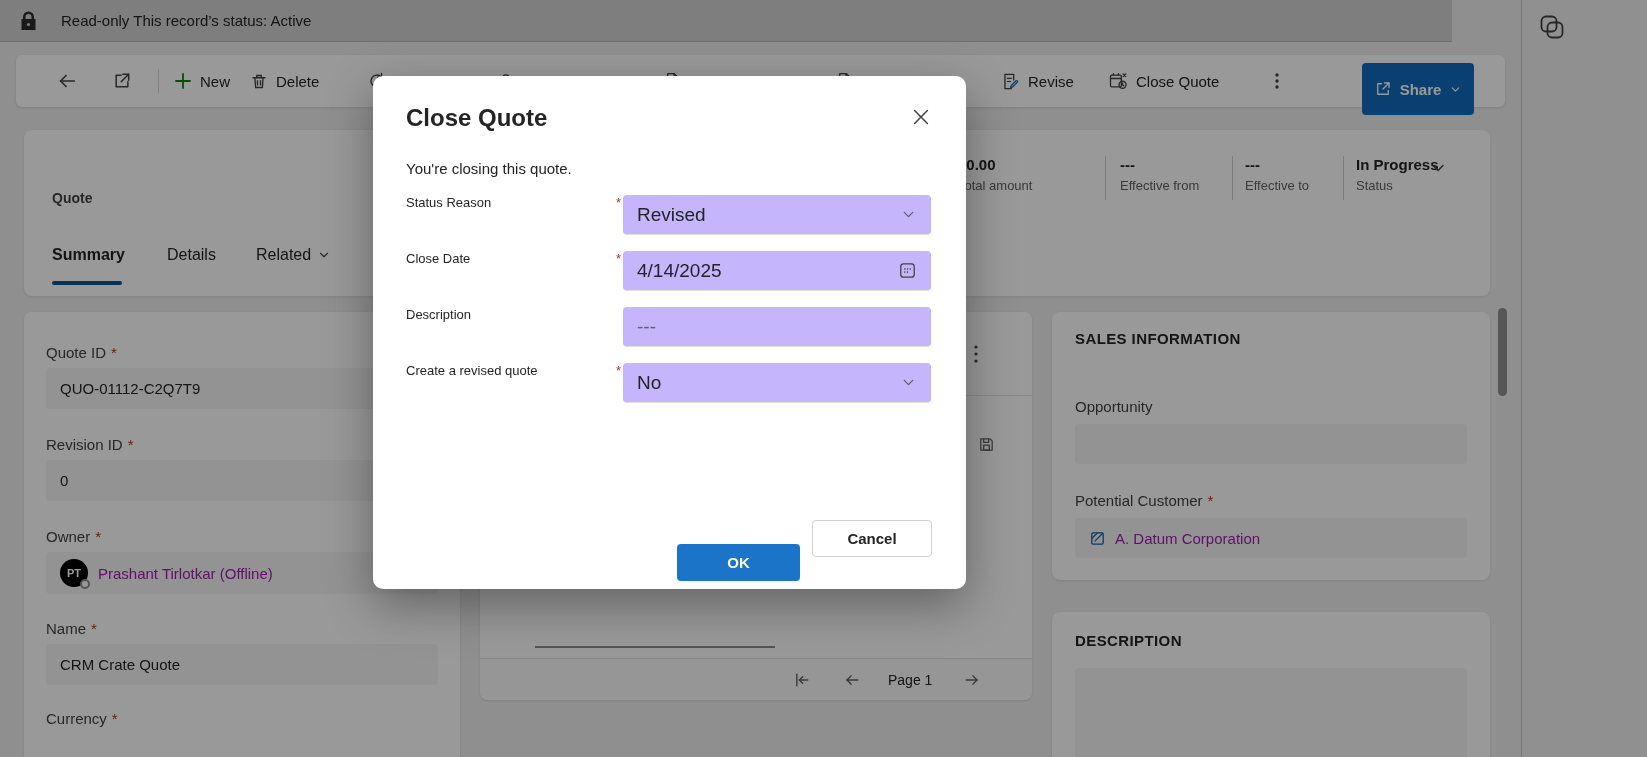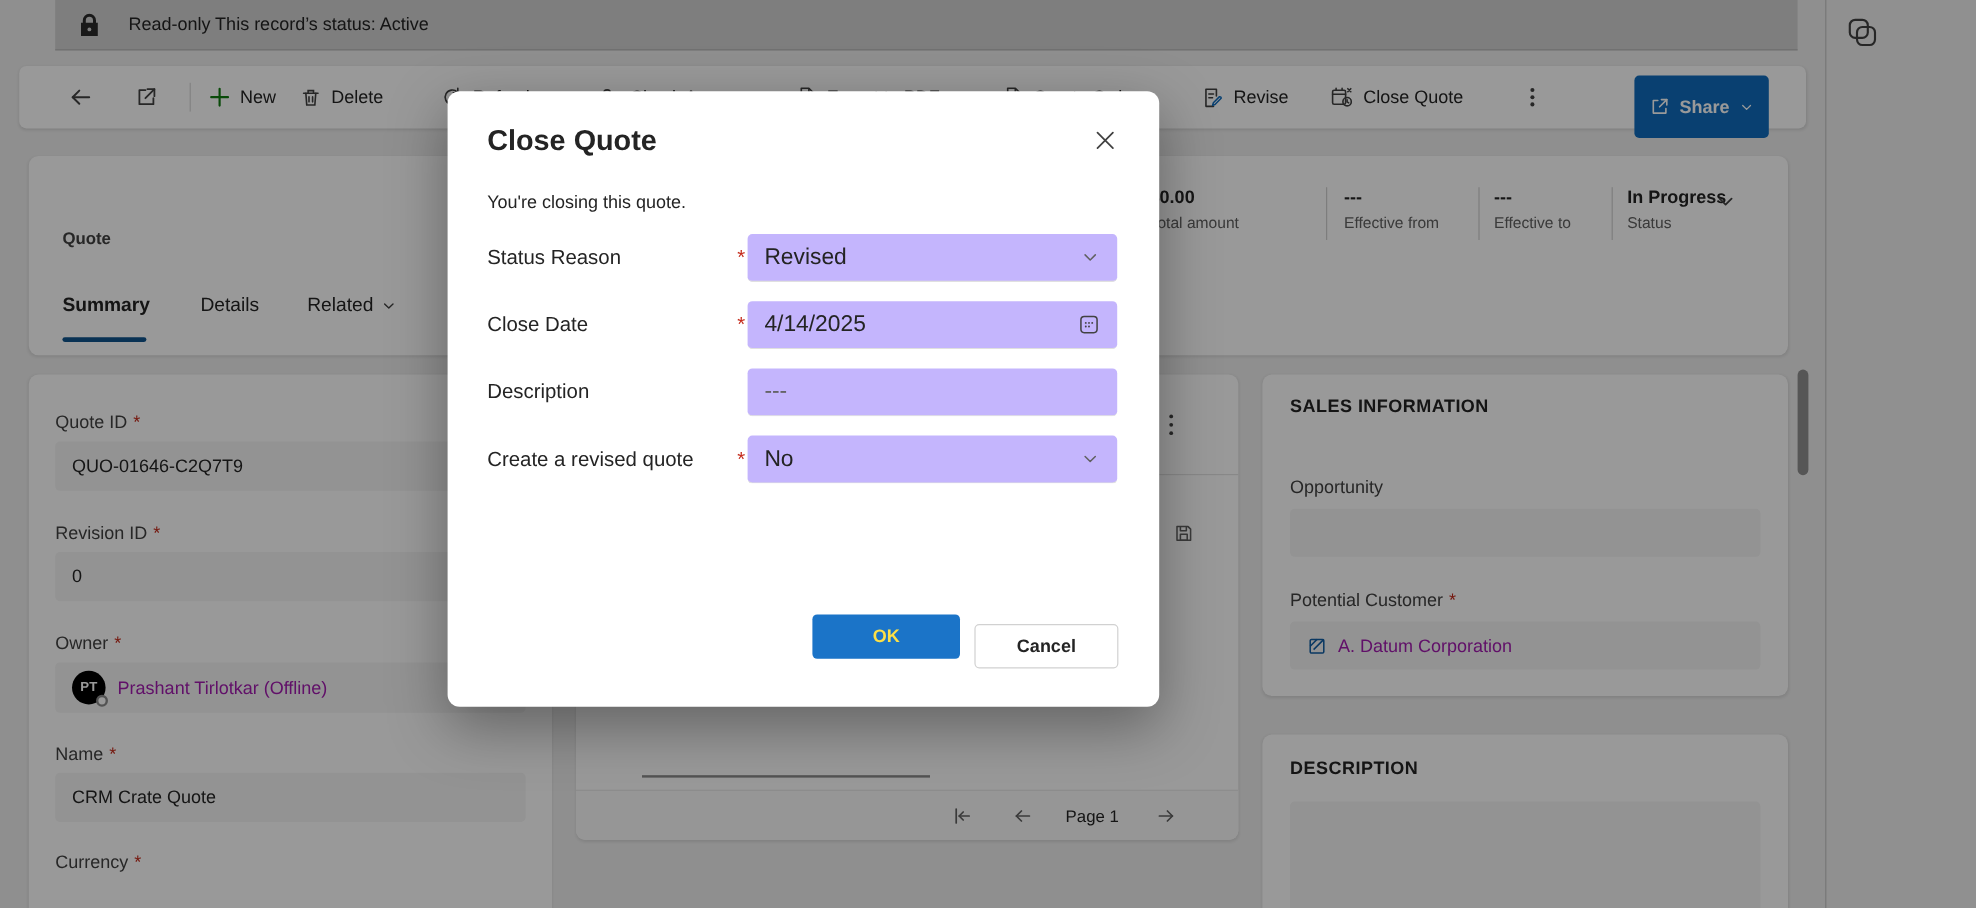--- a/index.html
+++ b/index.html
@@ -3,21 +3,21 @@
 <meta charset="utf-8">
 <style>
   * { box-sizing: border-box; margin: 0; padding: 0; }
   html,body { width:1647px; height:757px; overflow:hidden; }
   body { font-family: "Liberation Sans", sans-serif; background:#efefef; }
   .app { position:relative; width:1647px; height:757px; overflow:hidden; background:#efefef; }
   .abs { position:absolute; }
 
   
   .banner { left:0; top:0; width:1452px; height:42px; background:#d2d2d2; border-bottom:1px solid #b9b9b9;
-            display:flex; align-items:center; gap:24px; padding-left:20px; font-size:15px; color:#242424; z-index:1;margin-left:46px;}
+            display:flex; align-items:center; gap:24px; padding-left:20px; font-size:15px; color:#242424; z-index:1;}
   
   .rail { left:1521px; top:0; width:126px; height:757px; background:#f1f1f1; border-left:1px solid #c6c6c6; z-index:1;}
   .copilot-btn { position:absolute; left:16px; top:12px; width:30px; height:30px; background:transparent; border:none; cursor:pointer;}
 
   
   .toolbar-card { left:16px; top:55px; width:1489px; height:52px; background:#ffffff; border-radius:6px;
                   box-shadow:0 1px 3px rgba(0,0,0,.12); z-index:1;}
   .tb-btn { position:absolute; top:0; height:52px; display:flex; align-items:center; gap:8px;
             background:transparent; border:none; font-family:inherit; font-size:15px; color:#242424; cursor:pointer; white-space:nowrap;}
   .tb-sep { position:absolute; top:14px; width:1px; height:24px; background:#d9d9d9; }
@@ -58,28 +58,28 @@
   
   .scroll-thumb { left:1498px; top:308px; width:9px; height:88px; background:#8f8f8f; border-radius:5px; z-index:1; cursor:pointer;}
 
   
   .overlay { left:0; top:0; width:1647px; height:757px; background:rgba(0,0,0,.40); z-index:50; }
   .modal { left:373px; top:76px; width:593px; height:513px; background:#fff; border-radius:10px;
            box-shadow:0 16px 48px rgba(0,0,0,.35); z-index:60; }
   .modal-title { position:absolute; left:33px; top:28px; font-size:24px; font-weight:700; color:#242424; }
   .modal-close { position:absolute; right:26px; top:26px; width:30px; height:30px; background:transparent; border:none; cursor:pointer;}
   .modal-sub { position:absolute; left:33px; top:84px; font-size:15px; color:#242424; }
-  .m-row-label { position:absolute; left:33px; width:215px; height:40px; display:flex; align-items:center;
-                 justify-content:space-between; font-size:17px; color:#242424; }
+  .m-row-label { position:absolute; left:33px; width:215px; height:40px; display:flex; 
+                 justify-content:space-between; font-size:13px; color:#242424; }
   .m-field { position:absolute; left:250px; width:308px; height:40px; background:#c4b5fd; border-radius:4px;
              display:flex; align-items:center; padding:0 14px; font-size:19px; color:#242424; cursor:pointer;
              border-bottom:1px solid #e0e0e0;gap:44px;}
   .m-field .spacer { flex:1; }
   .m-placeholder { color:#616161; }
-  .btn-ok { position:absolute; left:304px; top:436px; width:123px; height:37px; background:#1b74c8; color:#fde047;
+  .btn-ok { position:absolute; left:304px; top:468px; width:123px; height:37px; background:#1b74c8; color:#fef9c3;
             border:none; border-radius:4px; font-family:inherit; font-size:15px; font-weight:700; cursor:pointer;}
   .btn-cancel { position:absolute; left:439px; top:444px; width:120px; height:37px; background:#fff; color:#242424;
             border:1px solid #d1d1d1; border-radius:4px; font-family:inherit; font-size:15px; font-weight:600; cursor:pointer;}
 
   
   .avatar { width:28px; height:28px; border-radius:50%; background:#000000; color:#fff; font-size:11px; font-weight:700;
             display:flex; align-items:center; justify-content:center; position:relative; flex:none;}
   .presence { position:absolute; right:-2px; bottom:-2px; width:10px; height:10px; border-radius:50%;
               background:#fff; border:2px solid #8a8a8a; }
 
@@ -274,21 +274,21 @@
           <path d="M6 9l6 6 6-6"></path>
         </svg>
     </button>
   </div>
 
   <div class="abs card" style="left:24px; top:312px; width:436px; height:520px;">
     <div class="f-label" style="left:22px; top:32px;">
       <span>Quote ID</span><span class="req">*</span>
     </div>
     <div class="f-box" style="left:22px; top:56px; width:392px; height:41px;">
-      <span>QUO-01646-C2Q7T9</span>
+      <span>QUO-01112-C2Q7T9</span>
     </div>
 
     <div class="f-label" style="left:22px; top:124px;">
       <span>Revision ID</span><span class="req">*</span>
     </div>
     <div class="f-box" style="left:22px; top:148px; width:392px; height:41px;">
       <span>0</span>
     </div>
 
     <div class="f-label" style="left:22px; top:216px;">

